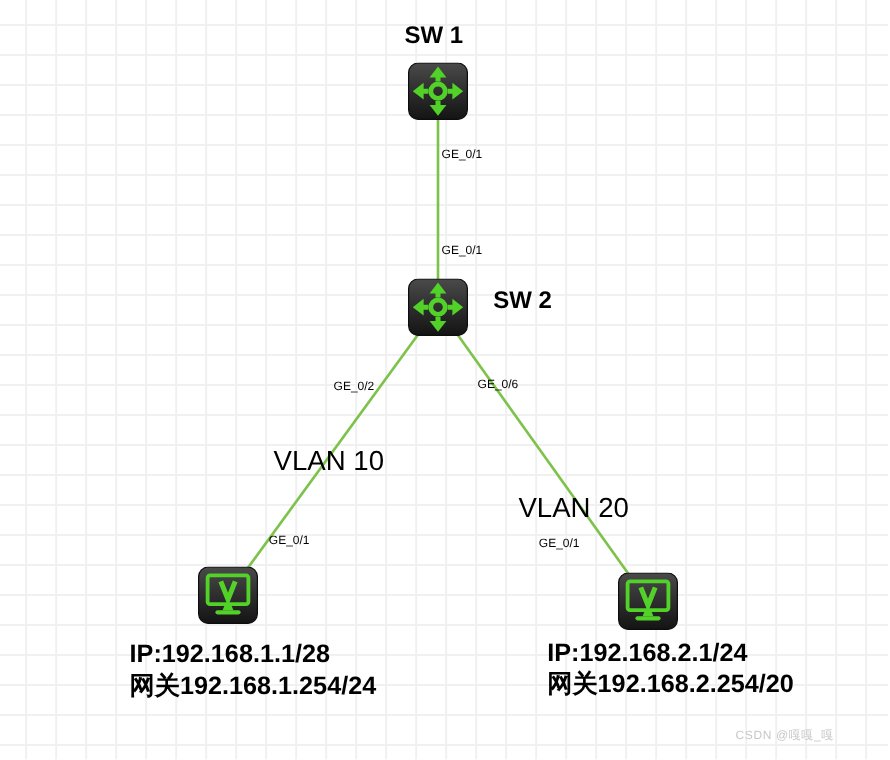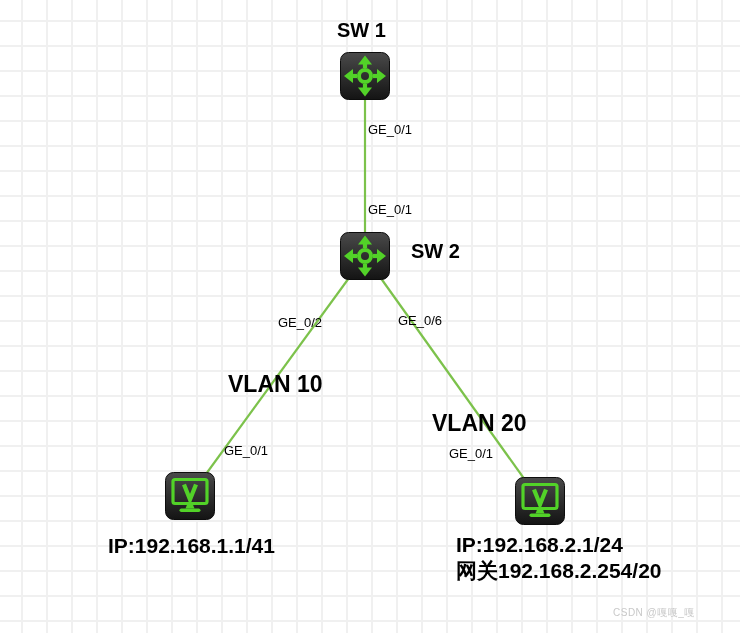--- a/index.html
+++ b/index.html
@@ -29,22 +29,22 @@
     cursor: pointer;
   }
   .node svg { display: block; width: 50px; height: 48px; }
   .lbl {
     position: absolute;
     color: #000000;
     white-space: nowrap;
     z-index: 3;
   }
   .device-name { font-size: 20px; font-weight: bold; line-height: 24px; }
-  .port-label  { font-size: 13px; line-height: 16px; }
-  .vlan-label  { font-size: 23px; font-weight: bold; line-height: 26px; }
+  .port-label  { font-size: 10px; line-height: 16px; }
+  .vlan-label  { font-size: 23px; font-weight: normal; line-height: 26px; }
   .ip-block    { font-size: 21px; font-weight: bold; line-height: 26px; }
   .watermark   { font-size: 10px; color: #c8c8c8; letter-spacing: 0.5px; }
 
   
   .sw1-name   { left: 337px; top: 18px; }
   .sw2-name   { left: 411px; top: 239px; }
   .node-sw1   { left: 340px; top: 52px; }
   .node-sw2   { left: 340px; top: 232px; }
   .node-pc1   { left: 165px; top: 472px; }
   .node-pc2   { left: 515px; top: 477px; }
@@ -146,21 +146,22 @@
   <div class="lbl port-label port-l0-b">GE_0/1</div>
   <div class="lbl port-label port-l1-a">GE_0/2</div>
   <div class="lbl port-label port-l2-a">GE_0/6</div>
   <div class="lbl port-label port-l1-b">GE_0/1</div>
   <div class="lbl port-label port-l2-b">GE_0/1</div>
 
   <div class="lbl vlan-label vlan10">VLAN 10</div>
   <div class="lbl vlan-label vlan20">VLAN 20</div>
 
   <div class="lbl ip-block ip1">
-    <div>IP:192.168.1.1/41</div>
+    <div>IP:192.168.1.1/28</div>
+    <div>网关192.168.1.254/24</div>
   </div>
   <div class="lbl ip-block ip2">
     <div>IP:192.168.2.1/24</div>
     <div>网关192.168.2.254/20</div>
   </div>
 
   <div class="lbl watermark wm">CSDN @嘎嘎_嘎</div>
 
 </div>
 

